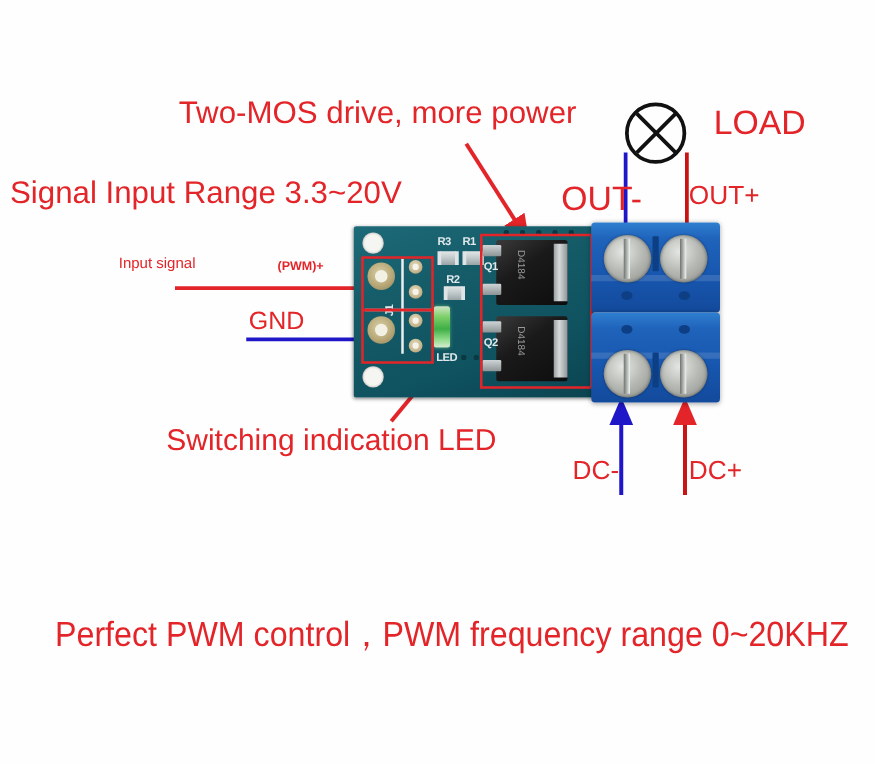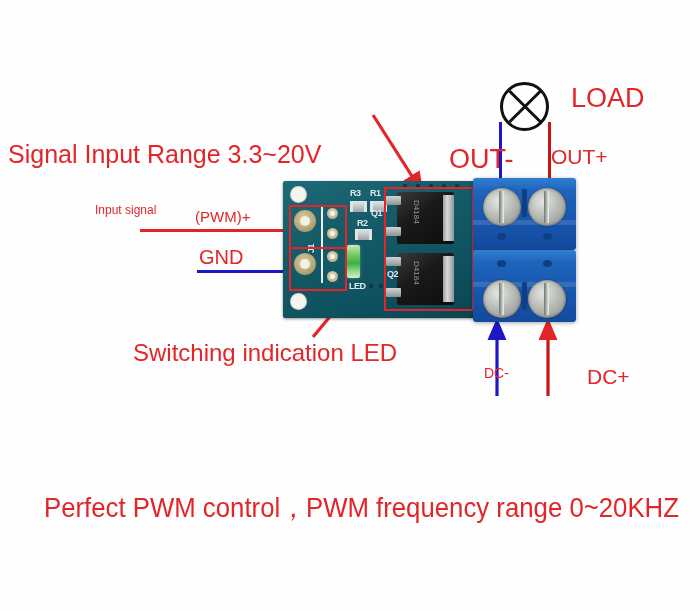--- a/index.html
+++ b/index.html
@@ -23,25 +23,25 @@
     line-height: 1;
   }
 
   
   #t-two-mos   { left: 143px; top: 78px;  font-size: 25px; }
   #t-signal    { left: 8px;   top: 142px; font-size: 25px; }
   #t-load      { left: 571px; top: 85px;  font-size: 27px; }
   #t-outminus  { left: 449px; top: 146px; font-size: 27px; }
   #t-outplus   { left: 551px; top: 146px; font-size: 21px; }
   #t-inputsig  { left: 95px;  top: 204px; font-size: 12px; }
-  #t-pwm       { left: 195px; top: 209px; font-size: 15px; }
+  #t-pwm       { left: 222px; top: 209px; font-size: 10px; font-weight: bold; }
   #t-gnd       { left: 199px; top: 247px; font-size: 20px; }
   #t-switching { left: 133px; top: 341px; font-size: 24px; }
-  #t-dcminus   { left: 484px; top: 366px; font-size: 14px; }
-  #t-dcplus    { left: 551px; top: 366px; font-size: 21px; margin-left: 36px; }
+  #t-dcminus   { left: 458px; top: 366px; font-size: 21px; }
+  #t-dcplus    { left: 551px; top: 366px; font-size: 21px; }
   #t-power     { left: 466px; top: 401px; font-size: 21px; }
   #t-dcrange   { left: 466px; top: 429px; font-size: 21px; }
   #t-bottom    { left: 44px;  top: 494px; font-size: 28px;
                  font-family: "Liberation Sans Narrow", "Liberation Sans", sans-serif;
                  transform: scaleX(0.92); transform-origin: left top; }
 
   
   .line { position: absolute; }
   #ln-input  { left: 140px; top: 229px; width: 161px; height: 3px; background: #e32428; }
   #ln-gnd    { left: 197px; top: 270px; width: 104px; height: 3px; background: #1f16c8; }
@@ -310,21 +310,21 @@
 
     <div id="led"></div>
     <span class="silktext" style="left:66px; top:101px;">LED</span>
 
     <div class="mosfet" style="left:114px; top:11px;">
       <div class="tab"></div>
       <span class="mk" style="left:24px; top:8px;">D4184</span>
     </div>
     <div class="lead" style="left:103px; top:15px;"></div>
     <div class="lead" style="left:103px; top:46px;"></div>
-    <span class="silktext" style="left:88px; top:28px;">Q1</span>
+    <span class="silktext" style="left:104px; top:28px;">Q1</span>
 
     <div class="mosfet" style="left:114px; top:72px;">
       <div class="tab"></div>
       <span class="mk" style="left:24px; top:8px;">D4184</span>
     </div>
     <div class="lead" style="left:103px; top:76px;"></div>
     <div class="lead" style="left:103px; top:107px;"></div>
     <span class="silktext" style="left:104px; top:89px;">Q2</span>
 
     <div class="dot" style="left:120px; top:3px;"></div>
@@ -351,20 +351,21 @@
 
   <div class="terminal" id="term-bottom">
     <div class="tridge" style="top:32px;"></div>
     <div class="tnotch" style="left:24px; top:10px;"></div>
     <div class="tnotch" style="left:70px; top:10px;"></div>
     <div class="screw" style="left:10px; top:30px;"></div>
     <div class="screw" style="left:55px; top:30px;"></div>
     <div class="tslot" style="left:49px; top:32px;"></div>
   </div>
 
+  <div class="lbl" id="t-two-mos">Two-MOS drive, more power</div>
 
   <div class="lbl" id="t-signal">Signal Input Range  3.3~20V</div>
 
   <div class="lbl" id="t-load">LOAD</div>
 
   <div class="lbl" id="t-outminus">OUT-</div>
 
   <div class="lbl" id="t-outplus">OUT+</div>
 
   <div class="lbl" id="t-inputsig">Input signal</div>

